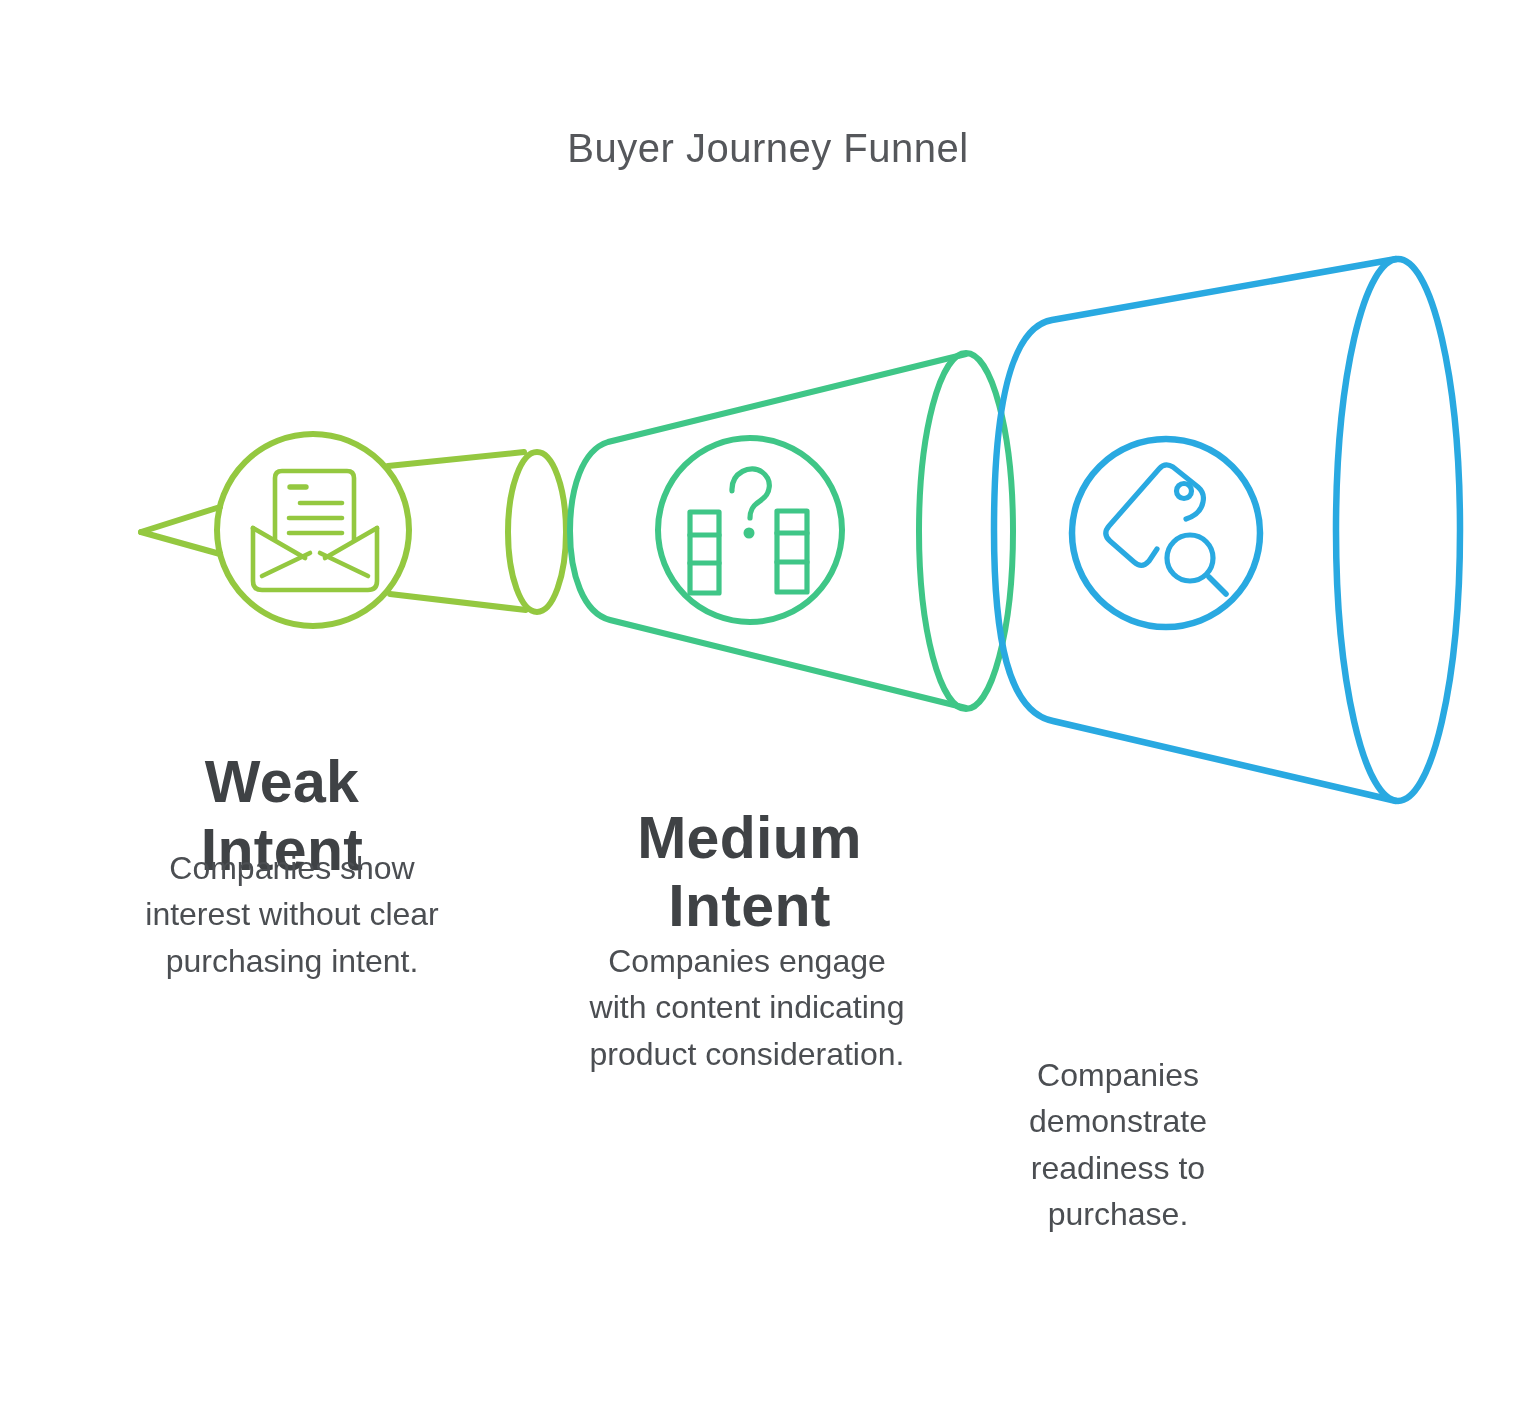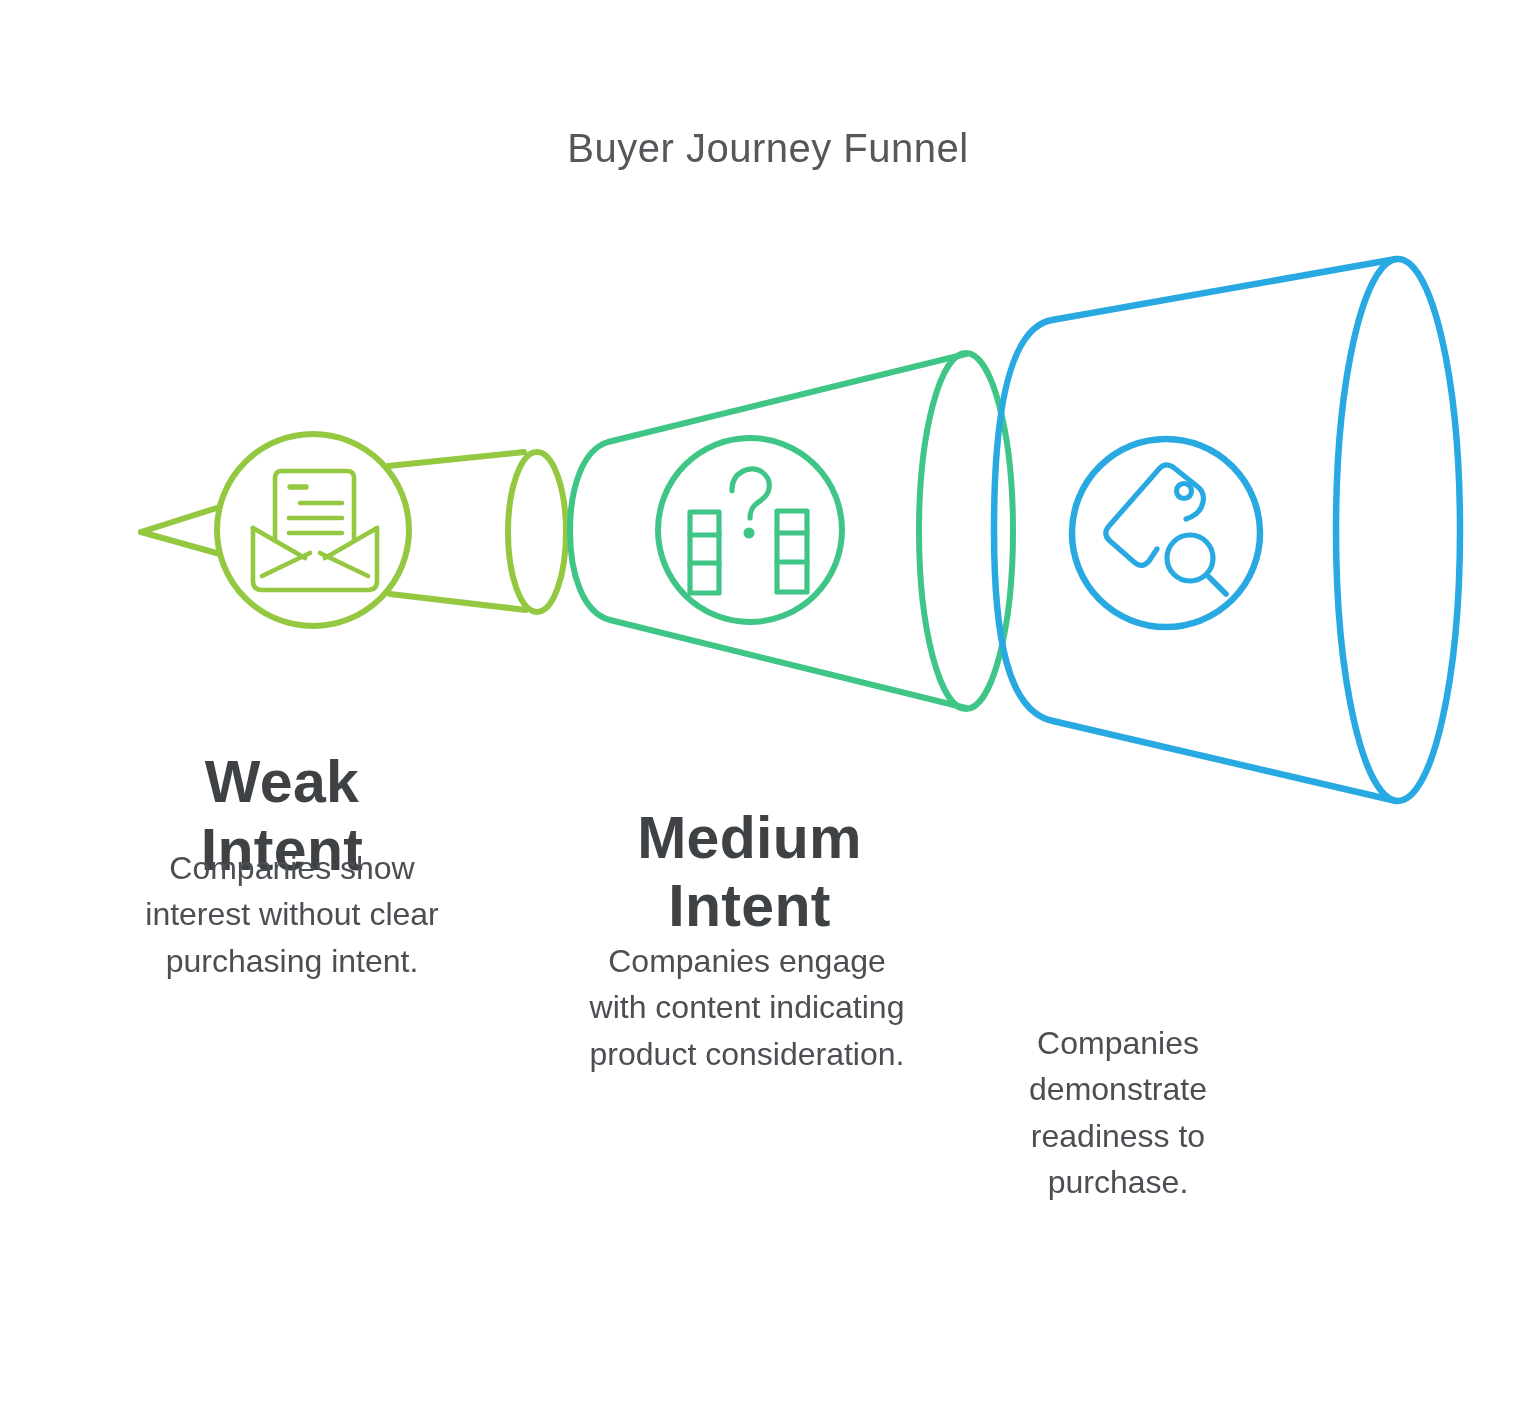--- a/index.html
+++ b/index.html
@@ -35,21 +35,21 @@
     font-size: 32px;
     font-weight: 400;
     color: #4B4E52;
     line-height: 1.45;
   }
   .h-weak   { left: 132px; top: 748px;  width: 300px; }
   .b-weak   { left: 142px; top: 845px;  width: 300px; }
   .h-medium { left: 592px; top: 804px;  width: 315px; }
   .b-medium { left: 587px; top: 938px;  width: 320px; }
   .h-strong { left: 1016px; top: 941px; width: 300px; }
-  .b-strong { left: 986px;  top: 1020px; width: 264px; }
+  .b-strong { left: 986px;  top: 1052px; width: 264px; }
 </style>
 </head>
 <body>
 
 <div class="canvas">
 
   <div class="diagram-title">Buyer Journey Funnel</div>
 
   <svg class="funnel-svg" width="1536" height="1402" viewBox="0 0 1536 1402">
 

